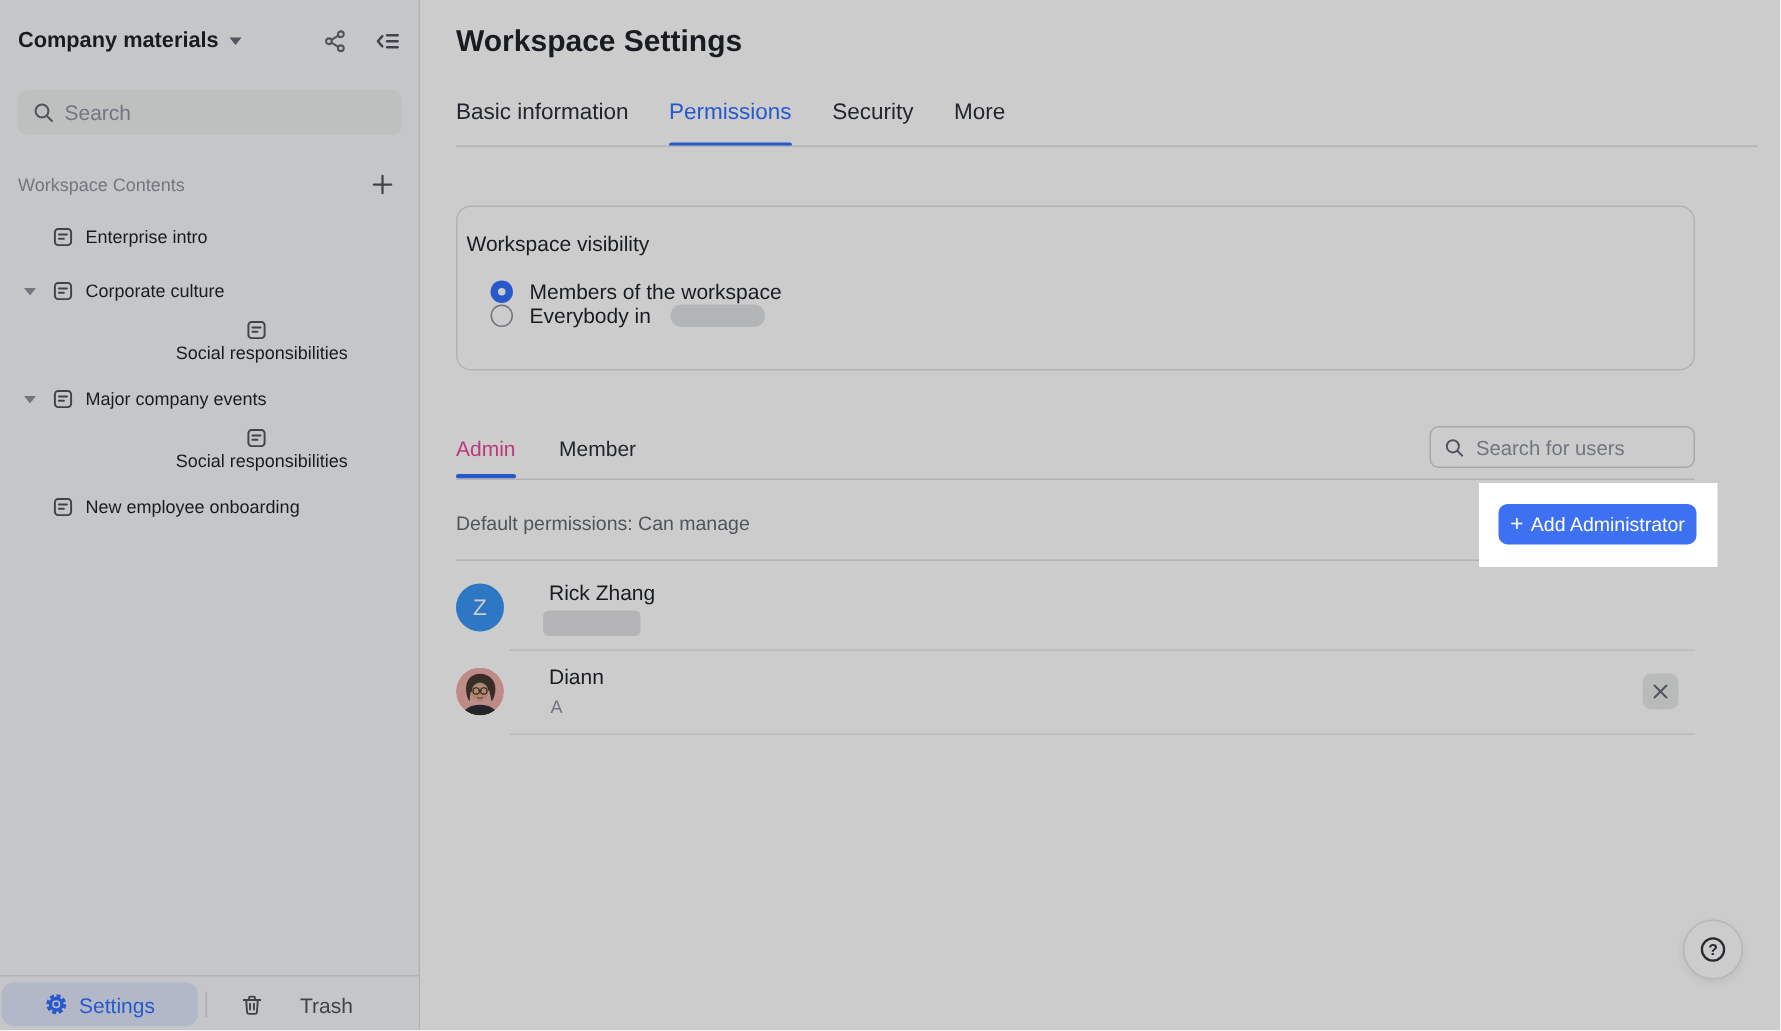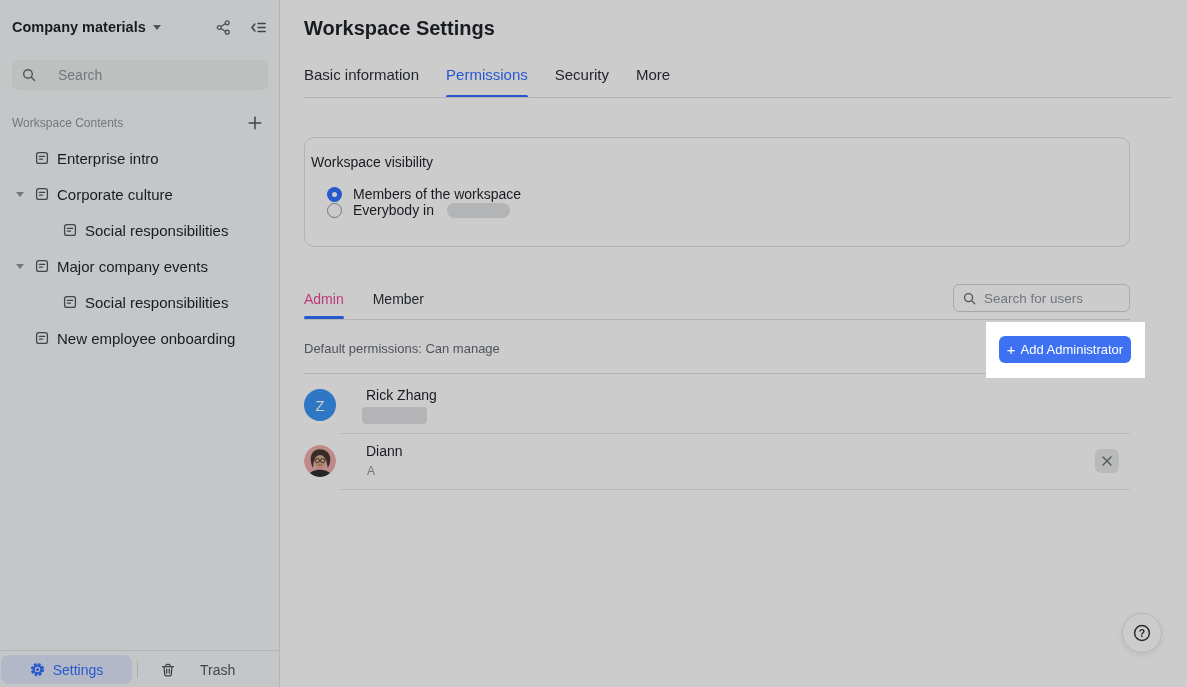--- a/index.html
+++ b/index.html
@@ -14,38 +14,38 @@
                display:flex; align-items:center;gap:43px; }
   .ws-switcher { display:flex; align-items:center; gap:7px; cursor:pointer; }
   .ws-title { font-size:14.5px; font-weight:700; color:#1f2329; }
   .caret-down { width:0; height:0; border-left:4.5px solid transparent;
                 border-right:4.5px solid transparent; border-top:5.5px solid #646a73; }
   .sb-actions { margin-left:auto; display:flex; align-items:center; gap:18px; }
   .icon-btn { display:inline-flex; align-items:center; justify-content:center; cursor:pointer; }
 
   .sb-search { position:absolute; left:12px; top:60px; width:256px; height:30px;
                background:#eef0f1; border-radius:6px; display:flex; align-items:center;
-               padding:0 9px; gap:21px; }
+               padding:0 9px; gap:6px; }
   .sb-search input { flex:1; border:none; background:transparent; outline:none;
                      font-size:14px; color:#1f2329; font-family:inherit; }
   .sb-search input::placeholder { color:#8f959e; }
 
   .sb-contents-header { position:absolute; left:12px; right:12px; top:114px; height:18px;
                         display:flex; align-items:center; }
   .sb-contents-label { font-size:12px; color:#8f959e; }
   .sb-add { margin-left:auto; margin-right:4px; }
 
   .tree-row { position:absolute; left:0; width:280px; height:36px;
               display:flex; align-items:center; cursor:pointer; }
   .tree-caret { position:absolute; left:16px; width:0; height:0;
                 border-left:4px solid transparent; border-right:4px solid transparent;
                 border-top:5px solid #8f959e; }
   .tree-row.lvl0 { padding-left:34px; }
-  .tree-row.lvl1 { padding-left:62px; }
-  .tree-label { font-size:15px; color:#1f2329; margin-left:7px; white-space:nowrap; }
+  .tree-row.lvl1 { padding-left:62px;flex-direction:column; }
+  .tree-label { font-size:12px; color:#1f2329; margin-left:7px; white-space:nowrap; }
   .doc-icon { display:inline-flex; flex:none; }
 
   .sb-footer { position:absolute; left:0; bottom:0; width:279px; height:37px;
                border-top:1px solid #dee0e3; background:#f7f8fa; }
   .settings-btn { position:absolute; left:1px; top:4px; width:131px; height:29px;
                   background:rgba(51,112,255,0.12); border-radius:8px;
                   display:flex; align-items:center; justify-content:center; gap:8px; cursor:pointer; }
   .settings-label { font-size:14px; font-weight:500; color:#3370ff; }
   .footer-vdivider { position:absolute; left:137px; top:10px; width:1px; height:17px; background:#d4d7da; }
   .trash-btn { position:absolute; left:160px; top:4px; width:100px; height:29px;

